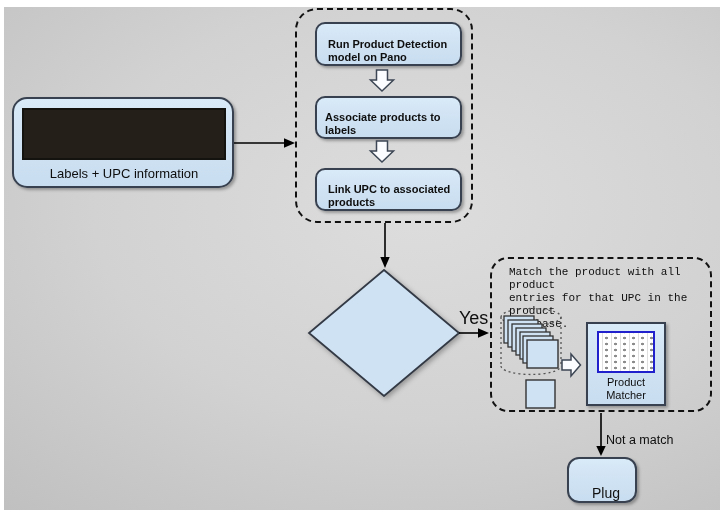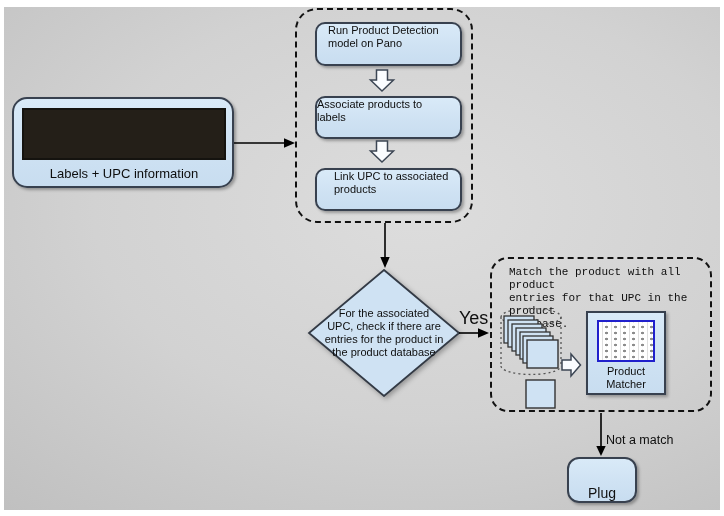--- a/index.html
+++ b/index.html
@@ -11,30 +11,31 @@
   #canvas{
     position:absolute;left:4px;top:7px;width:716px;height:503px;
     background:radial-gradient(ellipse 130% 120% at 58% 40%, #dddddd 0%, #d2d2d2 35%, #bdbdbd 72%, #a9a9a9 100%);
   }
   .abs{position:absolute;}
   .node{
     background:linear-gradient(180deg,#d9eaf8 0%,#cfe2f3 55%,#c8ddf0 100%);
     border:2px solid #38414f;
     box-shadow:2px 2px 3px rgba(0,0,0,0.30);
     box-sizing:border-box;
+    padding-left:8px;
   }
   .dashed-group{
     border:2px dashed #111;
     border-radius:22px;
     box-sizing:border-box;
     background:transparent;
   }
   .txt{white-space:pre-line;line-height:13px;font-size:11px;color:#0e0e0e;}
   .center{display:flex;align-items:center;justify-content:center;text-align:center;}
-  .vcenter-left{display:flex;align-items:flex-start;text-align:left;}
+  .vcenter-left{display:flex;align-items:flex-end;text-align:left;font-weight:bold;}
   #shelf-photo{
     border:2px solid #15130f;box-sizing:border-box;
     background-color:#241f18;
     background-image:
       linear-gradient(180deg, rgba(5,5,2,0.75) 0px, rgba(5,5,2,0.0) 5px, rgba(0,0,0,0) 44px, rgba(5,5,2,0.65) 50px),
       linear-gradient(90deg, rgba(0,0,0,0.55) 0%, rgba(0,0,0,0) 7%, rgba(0,0,0,0) 93%, rgba(0,0,0,0.55) 100%),
       repeating-linear-gradient(0deg, rgba(12,9,4,0.9) 0px, rgba(12,9,4,0.9) 1.5px, rgba(255,255,255,0.10) 2.5px, rgba(0,0,0,0) 3px, rgba(0,0,0,0) 10px),
       repeating-linear-gradient(90deg,
         #7b4b2a 0px,#7b4b2a 6px,#a85c32 6px,#11px,#a85c32 11px,
         #c9b184 11px,#c9b184 17px,#54678a 17px,#54678a 22px,
@@ -70,42 +71,38 @@
 
     <div class="abs dashed-group" style="left:291px;top:1px;width:178px;height:215px;">
       <div class="abs node vcenter-left" style="left:18px;top:12px;width:147px;height:44px;border-radius:10px;padding-left:11px;">
         <span class="txt">Run Product Detection
 model on Pano</span>
       </div>
       <div class="abs node vcenter-left" style="left:18px;top:86px;width:147px;height:43px;border-radius:10px;">
         <span class="txt">Associate products to
 labels</span>
       </div>
-      <div class="abs node vcenter-left" style="left:18px;top:158px;width:147px;height:43px;border-radius:10px;padding-left:17px;">
+      <div class="abs node vcenter-left" style="left:18px;top:158px;width:147px;height:43px;border-radius:10px;padding-left:11px;">
         <span class="txt">Link UPC to associated
 products</span>
       </div>
     </div>
 
     <svg class="abs shadowed-svg" style="left:303px;top:262px;" width="154" height="128" viewBox="0 0 154 128">
       <polygon points="77,1 152,64 77,127 2,64" fill="#cfe2f3" stroke="#333a45" stroke-width="1.8"></polygon>
     </svg>
-    <div class="abs txt center" style="left:313px;top:262px;width:134px;height:128px;">For the associated
-UPC, check if there are
-entries for the product in
-the product database</div>
 
     <div class="abs txt" style="left:455px;top:305px;width:36px;font-size:18px;">Yes</div>
 
     <div class="abs dashed-group" style="left:486px;top:250px;width:222px;height:155px;border-radius:18px;">
       <div class="abs txt" style="left:17px;top:7px;width:200px;font-family:Liberation Mono, monospace;">Match the product with all product
 entries for that UPC in the product
 database.</div>
 
-      <div class="abs node" style="left:94px;top:52px;width:80px;height:84px;border-radius:0;">
+      <div class="abs node" style="left:94px;top:63px;width:80px;height:84px;border-radius:0;">
         <div id="matcher-icon" class="abs" style="left:9px;top:7px;width:58px;height:42px;"></div>
         <div class="abs txt center" style="left:0px;top:50px;width:76px;height:30px;">Product
 Matcher</div>
       </div>
     </div>
 
     <div class="abs txt" style="left:602px;top:427px;width:80px;font-size:12.5px;">Not a match</div>
 
     <div class="abs node center" style="left:563px;top:450px;width:70px;height:46px;border-radius:12px;font-size:14px;align-items:flex-end;">
       <span>Plug</span>

